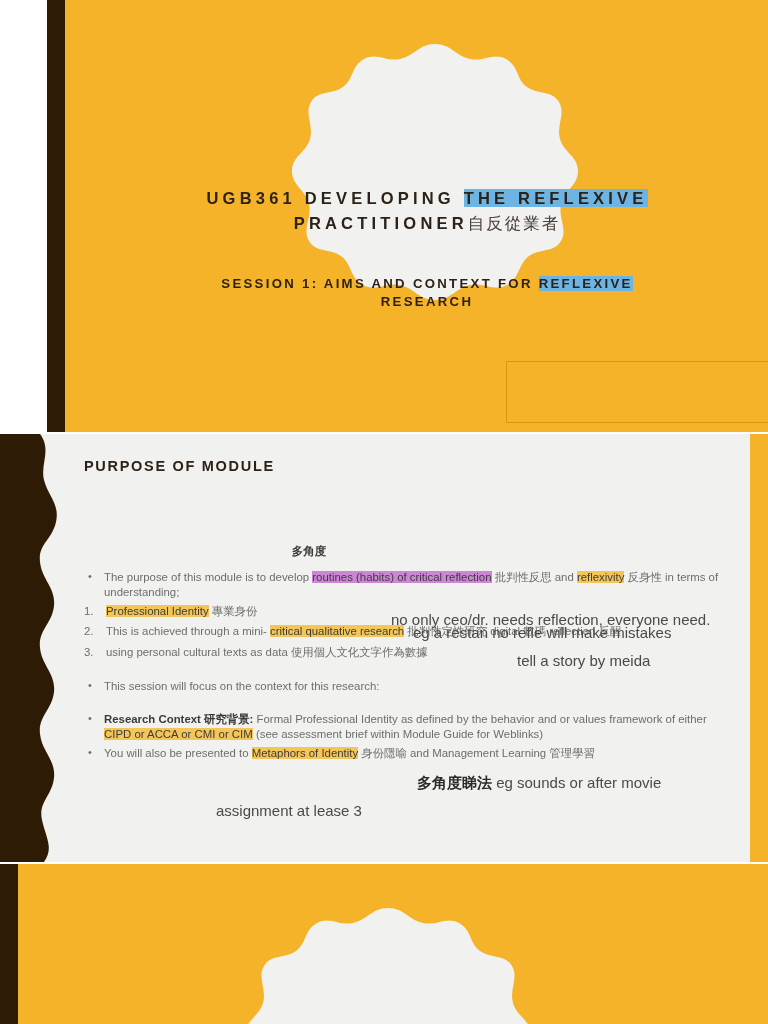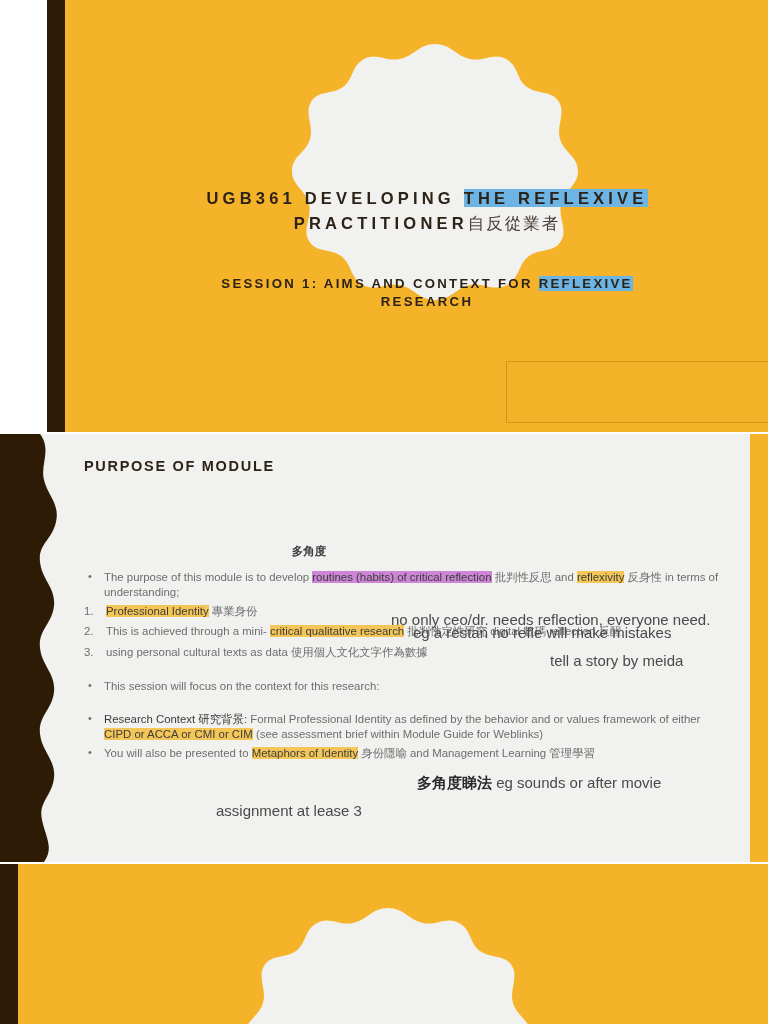--- a/index.html
+++ b/index.html
@@ -147,33 +147,33 @@
   ol.n-list li { padding-left: 22px; margin-bottom: 5px; }
   ol.n-list li::before {
     counter-increment: nitem;
     content: counter(nitem) ".";
     position: absolute;
     left: 0; top: 0;
     color: #6d6d6d;
   }
   .hl-purple { background: #cd85d6; color:#3d3d3d; }
   .hl-gold   { background: #f4c657; color:#3d3d3d; }
-  .strong-dk { color: #3a3a3a; font-weight: 400; margin-top: 36px; }
+  .strong-dk { color: #3a3a3a; font-weight: 700; margin-top: 36px; }
 
   .note {
     position: absolute;
     color: #4a4a4a;
     font-size: 15px;
     line-height: 12.5px;
     white-space: pre;
   }
   .note b { font-weight: 700; color: #2b2b2b; }
   .note-1 { left: 391px; top: 614px; }
   .note-2 { left: 413px; top: 627px; text-align: right; }
-  .note-3 { left: 550px; top: 655px; }
+  .note-3 { left: 517px; top: 655px; }
   .note-4 { left: 417px; top: 777px; }
   .note-5 { left: 216px; top: 805px; }
 
   .spacer-gap { height: 14px; }
 
   
   .slide3 {
     position: absolute;
     left: 0; top: 864px;
     width: 768px; height: 160px;

